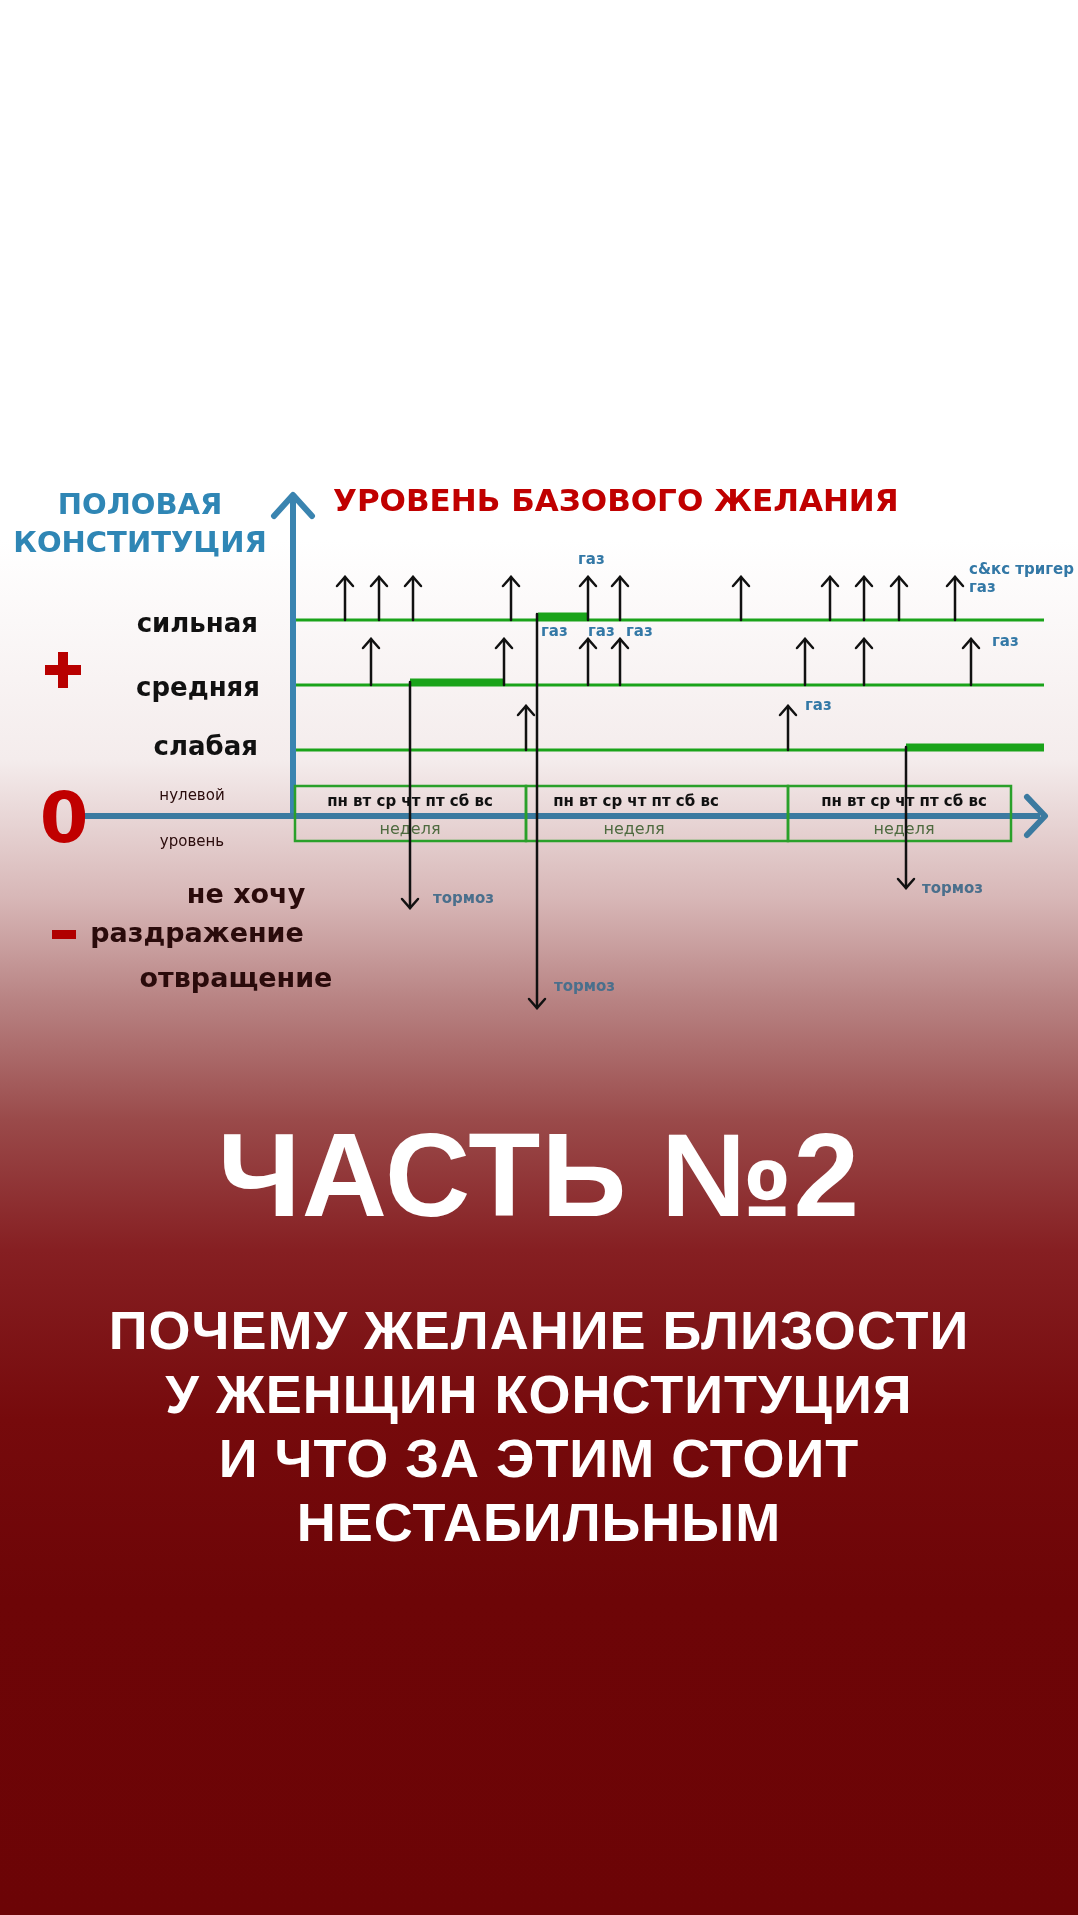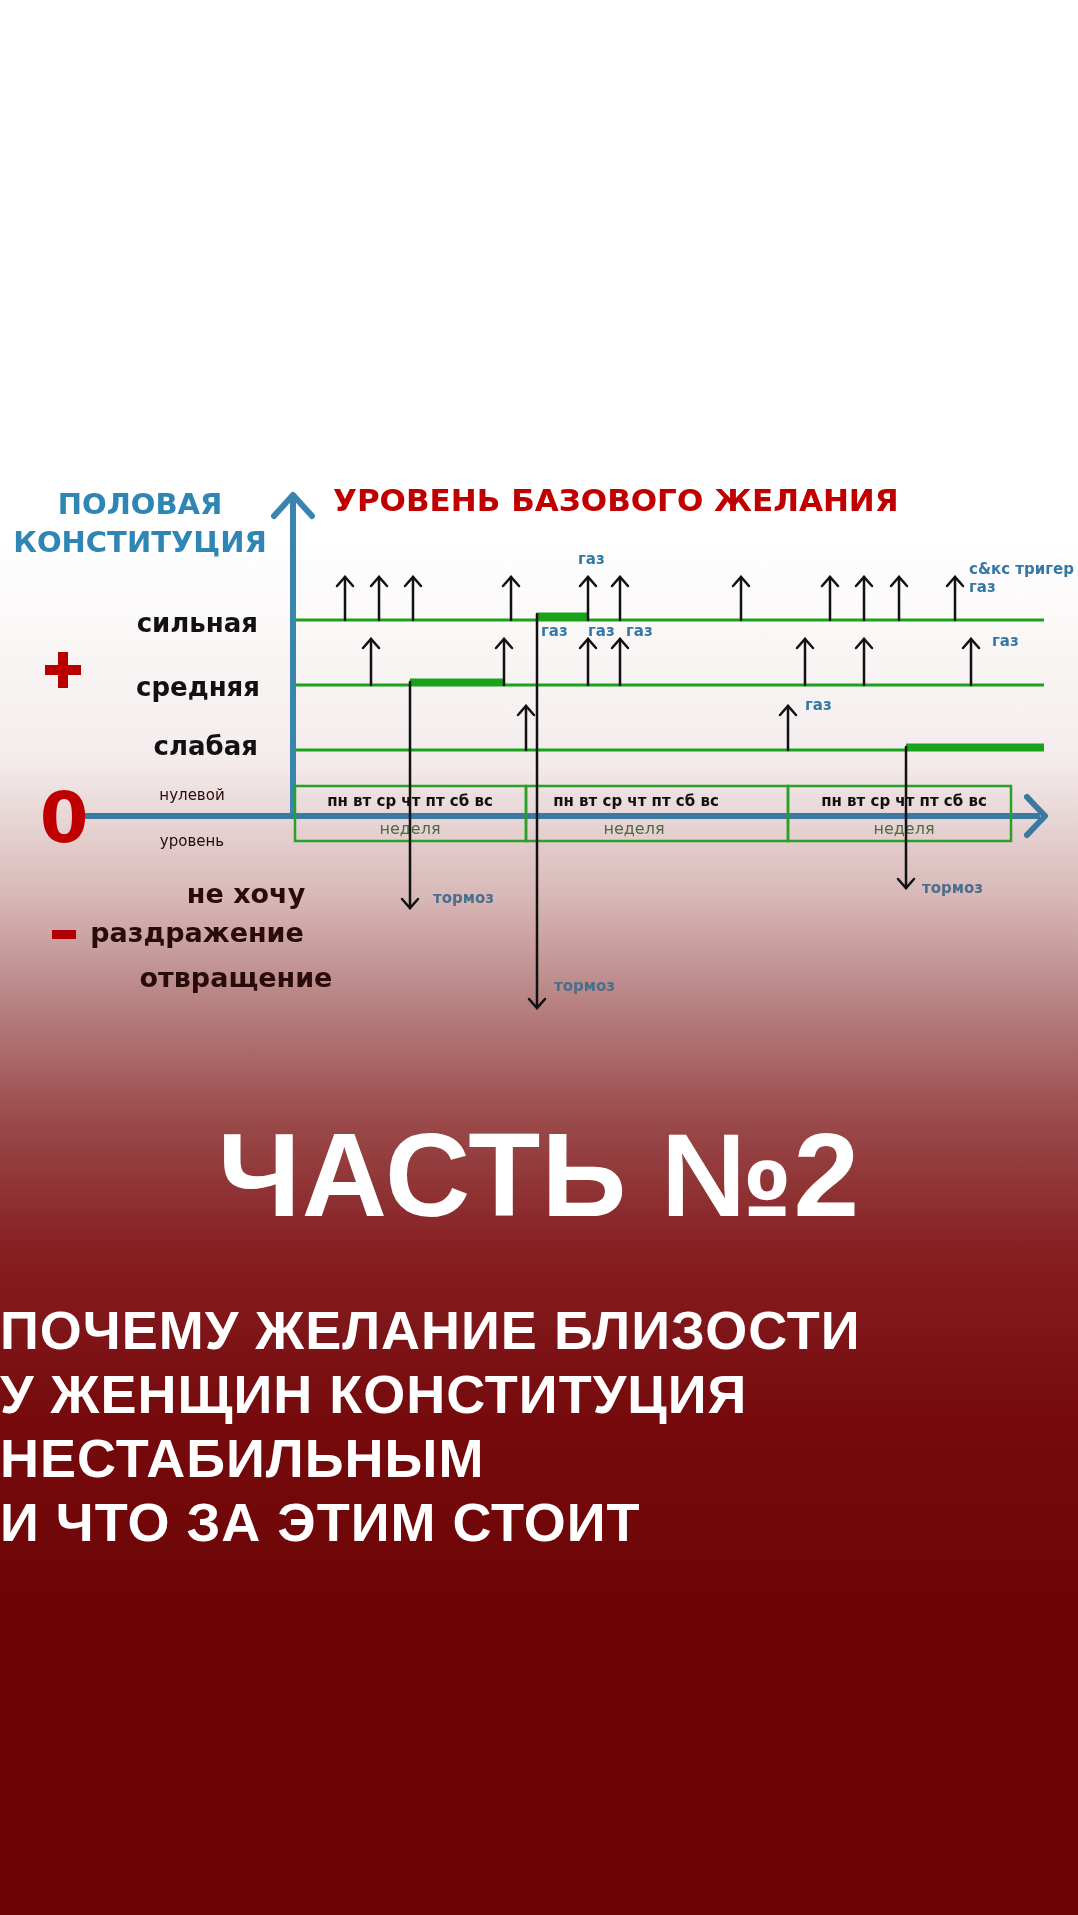--- a/index.html
+++ b/index.html
@@ -19,21 +19,21 @@
   .t-dark { fill:#2a0b0b; font-family:"DejaVu Sans", sans-serif; }
   .t-week { fill:#4e6a3f; font-family:"DejaVu Sans", sans-serif; }
   .t-note { fill:#3378a6; font-weight:bold; font-family:"DejaVu Sans", sans-serif; }
   .t-brake { fill:#4a6f8c; font-weight:bold; font-family:"DejaVu Sans", sans-serif; }
   #title-part {
     left:0; width:1078px; top:1100px; text-align:center; color:#fff;
     font-family:"Liberation Sans", sans-serif; font-weight:bold;
     font-size:118px; letter-spacing:1px; line-height:1;margin-top:16px;
   }
   #subtitle {
-    left:0; width:1078px; top:1298px; text-align:left; color:#fff;
+    left:0; width:1078px; top:1298px; text-align:center; color:#fff;
     font-family:"Liberation Sans", sans-serif; font-weight:bold;
     font-size:54px; line-height:64px; letter-spacing:1px;
   }
   #subtitle div { white-space:nowrap; }
 </style>
 </head>
 <body>
 
 <svg id="diagram" width="1078" height="1060" viewBox="0 0 1078 1060">
   <defs>
@@ -210,15 +210,15 @@
   <text class="t-brake" x="433" y="903" font-size="15">тормоз</text>
   <text class="t-brake" x="554" y="991" font-size="15">тормоз</text>
   <text class="t-brake" x="922" y="893" font-size="15">тормоз</text>
 </svg>
 
 <div id="title-part" class="abs">ЧАСТЬ №2</div>
 
 <div id="subtitle" class="abs">
   <div>ПОЧЕМУ ЖЕЛАНИЕ БЛИЗОСТИ</div>
   <div>У ЖЕНЩИН КОНСТИТУЦИЯ</div>
+  <div>И ЧТО ЗА ЭТИМ СТОИТ</div>
   <div>НЕСТАБИЛЬНЫМ</div>
-  <div>И ЧТО ЗА ЭТИМ СТОИТ</div>
 </div>
 
 </body></html>

